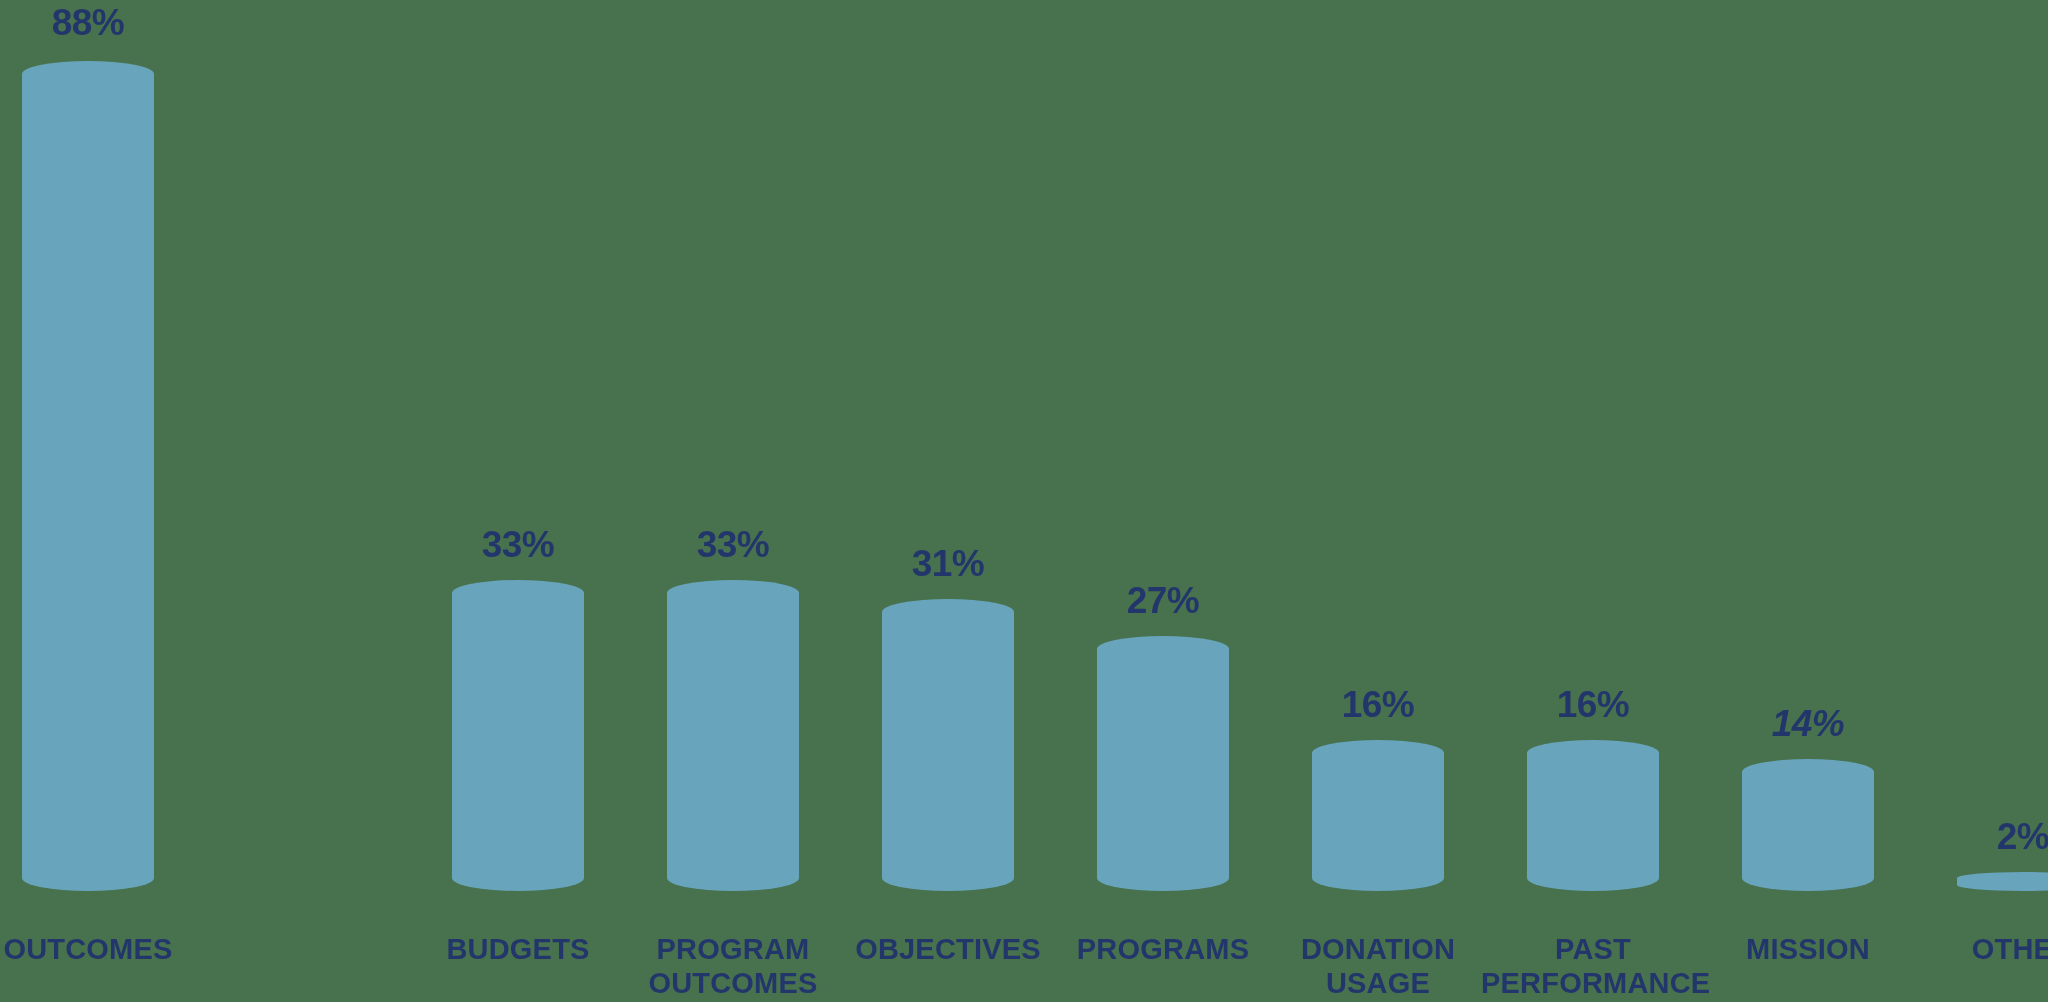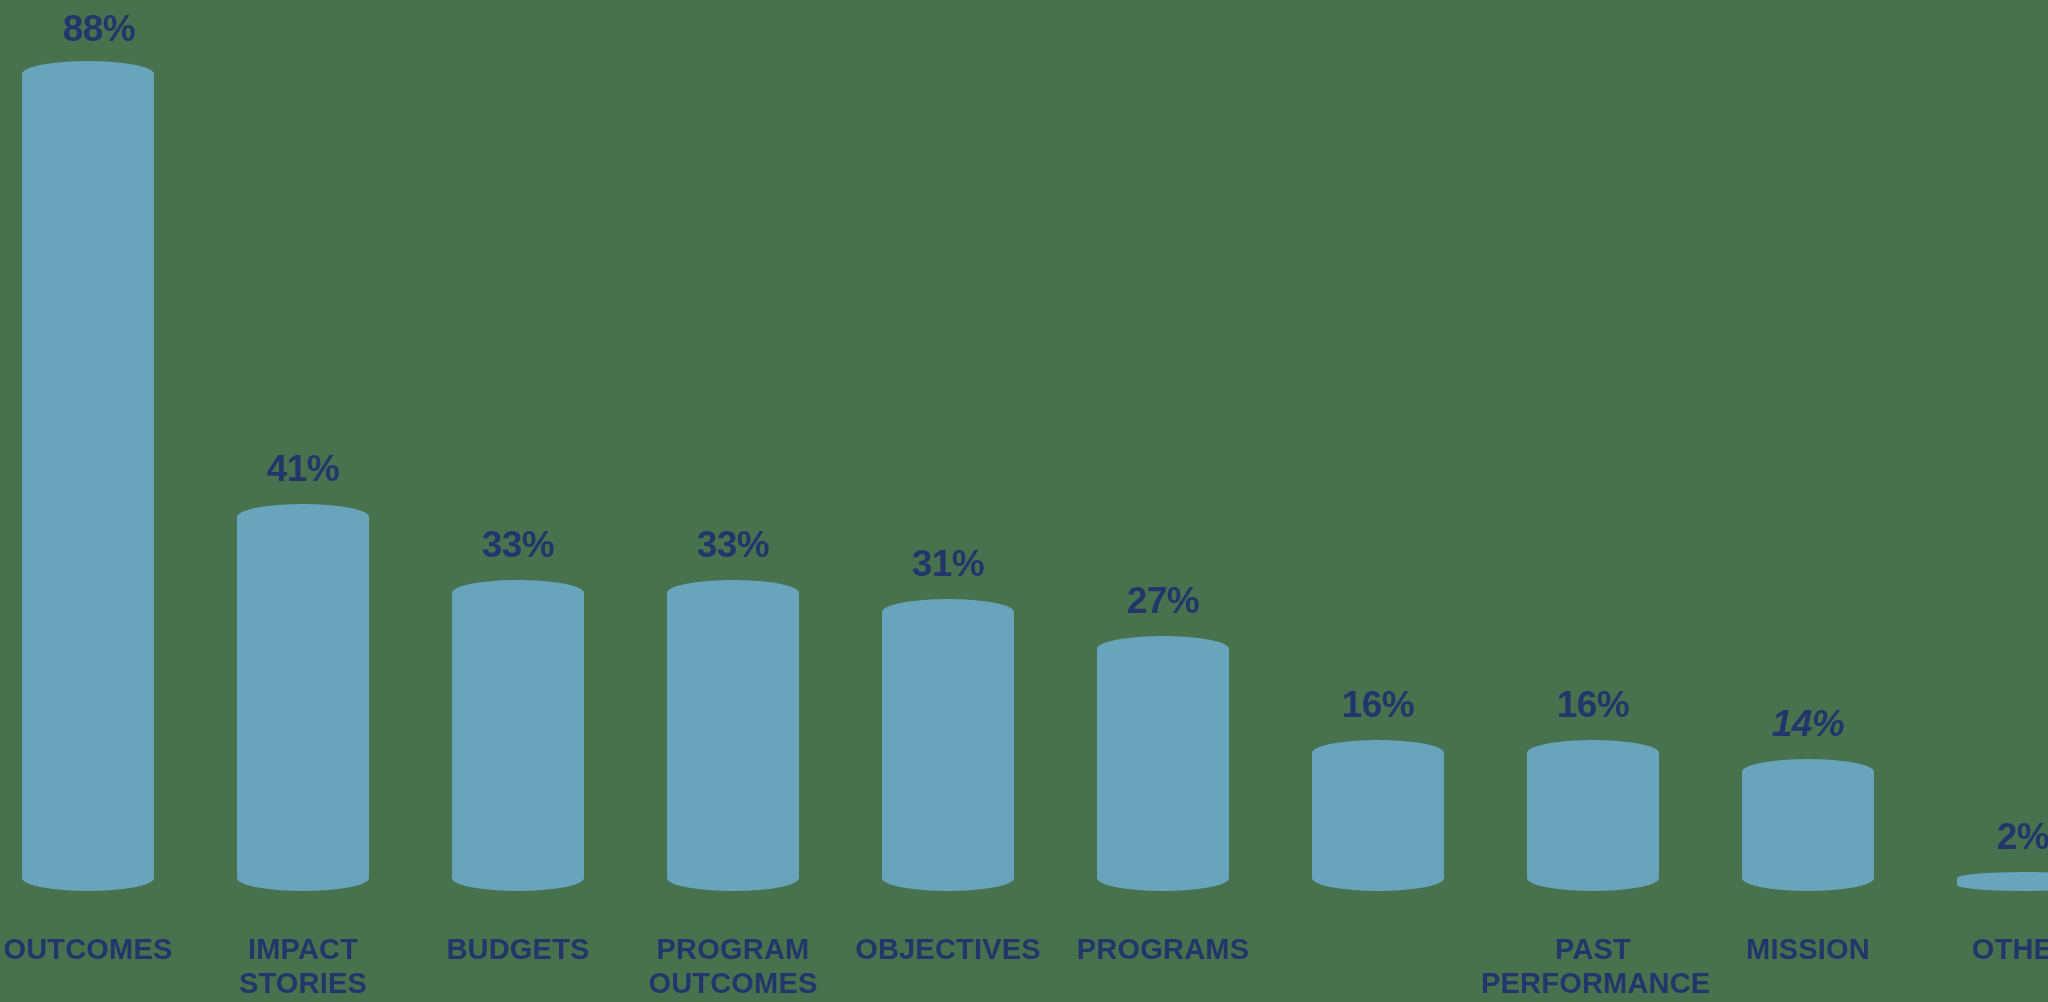--- a/index.html
+++ b/index.html
@@ -76,31 +76,23 @@
     white-space: nowrap;
   }
 </style>
 </head>
 <body>
 
 <div id="chart-root">
   <div class="plot-area" id="plot-area">
       <div class="bar-group" style="left: 0px;">
         <div class="bar-shape" style="top: 61px; height: 830px;"></div>
-        <div class="bar-value" style="top: 10px; padding-left: 11px;">88%</div>
+        <div class="bar-value" style="top: 4px;">88%</div>
         <div class="bar-cat">
           <span class="cat-line">OUTCOMES</span>
-        </div>
-      </div>
-      <div class="bar-group" style="left: 215px;">
-        <div class="bar-shape" style="top: 504.295px; height: 386.705px;"></div>
-        <div class="bar-value" style="top: 450.295px;">41%</div>
-        <div class="bar-cat">
-          <span class="cat-line">IMPACT</span>
-          <span class="cat-line">STORIES</span>
         </div>
       </div>
       <div class="bar-group" style="left: 430px;">
         <div class="bar-shape" style="top: 579.75px; height: 311.25px;"></div>
         <div class="bar-value" style="top: 525.75px;">33%</div>
         <div class="bar-cat">
           <span class="cat-line">BUDGETS</span>
         </div>
       </div>
       <div class="bar-group" style="left: 645px;">
@@ -121,20 +113,24 @@
       <div class="bar-group" style="left: 1075px;">
         <div class="bar-shape" style="top: 636.341px; height: 254.659px;"></div>
         <div class="bar-value" style="top: 582.341px;">27%</div>
         <div class="bar-cat">
           <span class="cat-line">PROGRAMS</span>
         </div>
       </div>
       <div class="bar-group" style="left: 1290px;">
         <div class="bar-shape" style="top: 740.091px; height: 150.909px;"></div>
         <div class="bar-value" style="top: 686.091px;">16%</div>
+        <div class="bar-cat">
+          <span class="cat-line">DONATION</span>
+          <span class="cat-line">USAGE</span>
+        </div>
       </div>
       <div class="bar-group" style="left: 1505px;">
         <div class="bar-shape" style="top: 740.091px; height: 150.909px;"></div>
         <div class="bar-value" style="top: 686.091px;">16%</div>
         <div class="bar-cat">
           <span class="cat-line">PAST</span>
           <span class="cat-line">PERFORMANCE</span>
         </div>
       </div>
       <div class="bar-group" style="left: 1720px;">

